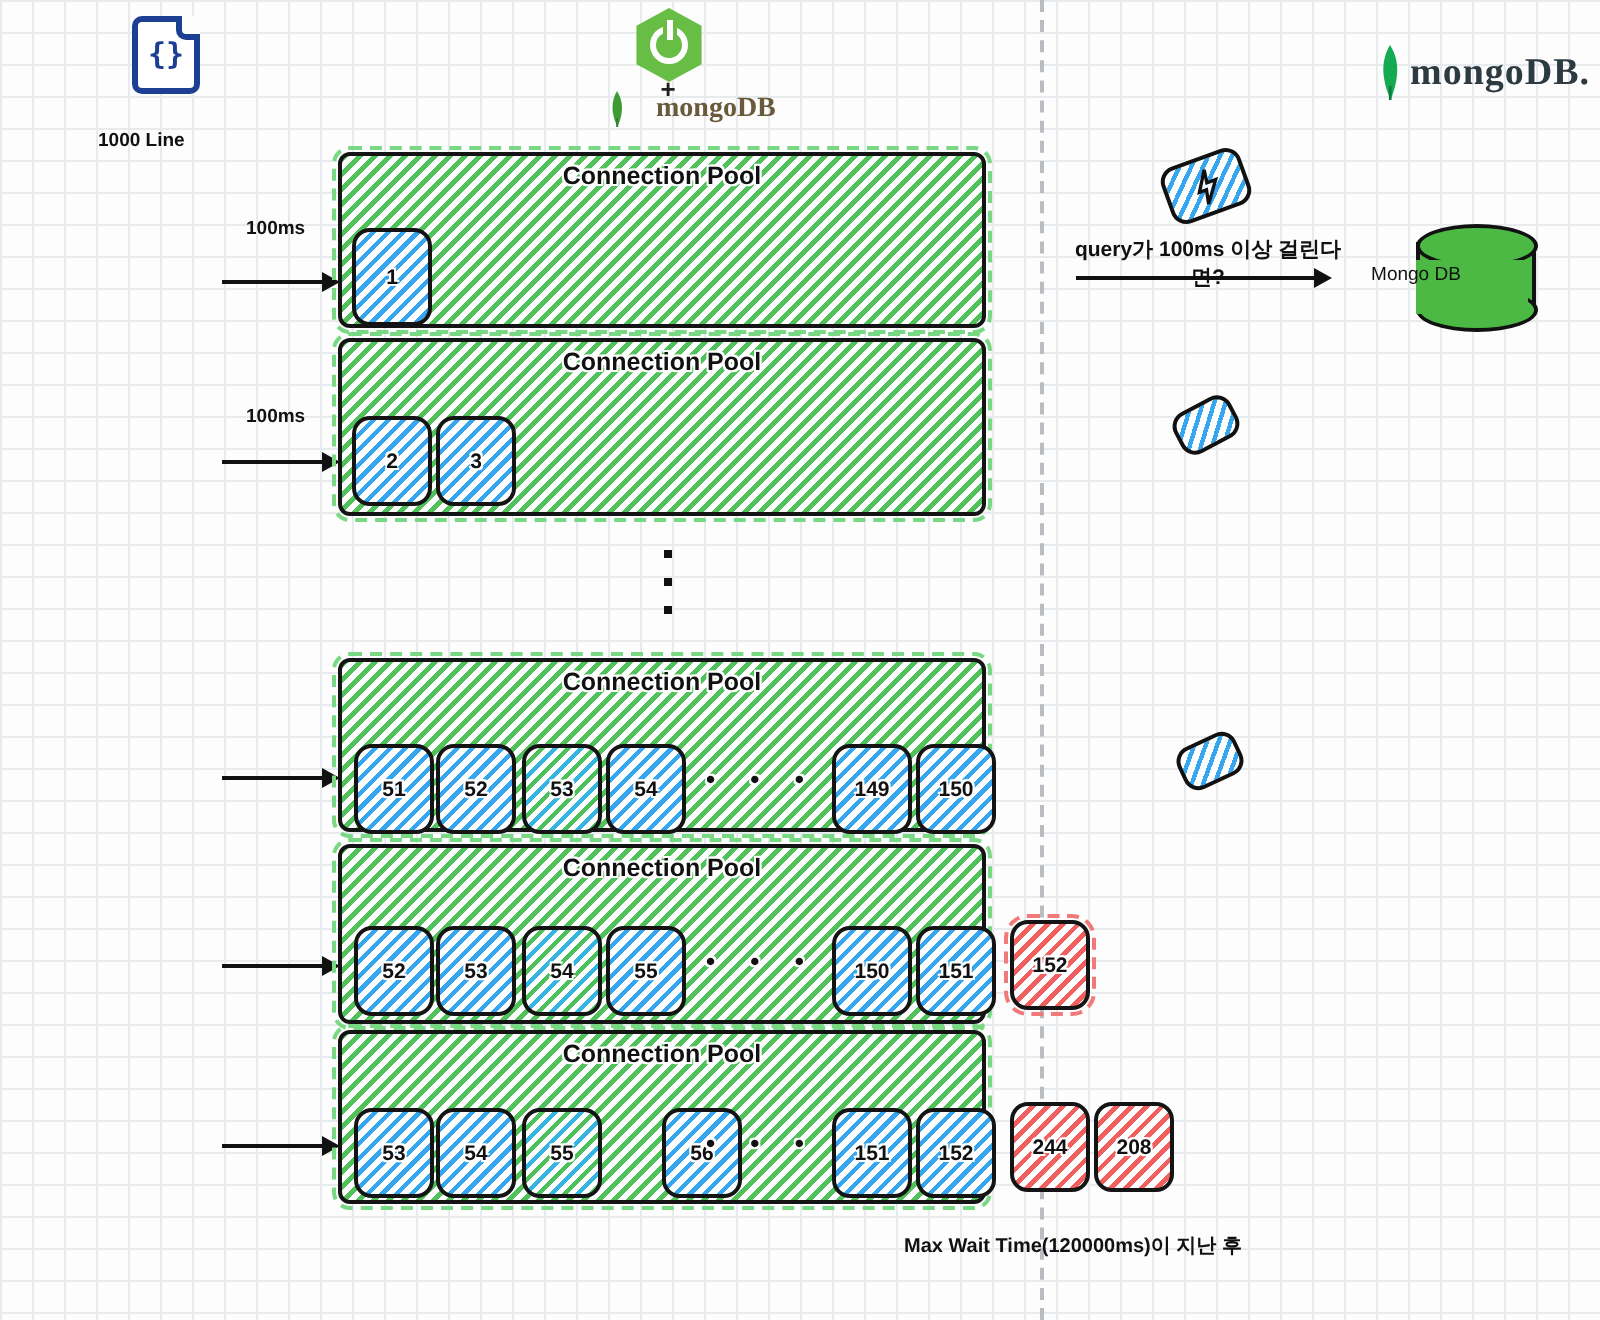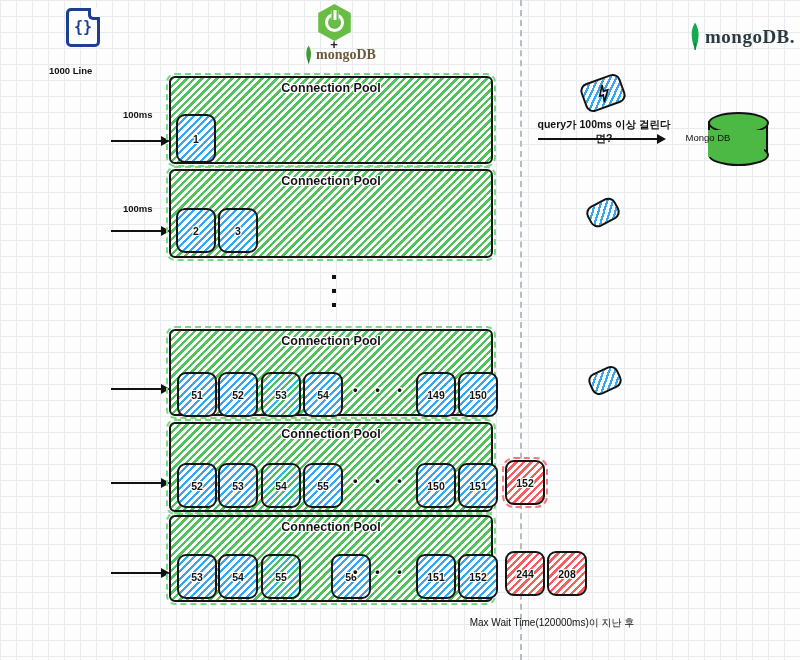--- a/index.html
+++ b/index.html
@@ -21,21 +21,21 @@
   .file-icon::after{content:"";position:absolute;top:-3px;right:-3px;width:9px;height:9px;background:#fdfdfd;border-left:3px solid #1c3f94;border-bottom:3px solid #1c3f94;border-bottom-left-radius:5px;}
   .file-glyph{font-family:"DejaVu Sans Mono",monospace;font-weight:bold;font-size:15px;color:#1c3f94;line-height:1;}
   .file-label{position:absolute;left:49px;top:65px;width:70px;text-align:left;font-size:9.5px;font-weight:bold;color:#111;}
 
   
   .spring-hex{position:absolute;left:316px;top:4px;width:37px;height:37px;background:#68bd45;
     clip-path:polygon(50% 0%,94% 24%,94% 76%,50% 100%,6% 76%,6% 24%);display:flex;align-items:center;justify-content:center;}
   .power{position:relative;width:13px;height:13px;border:3px solid #fff;border-radius:50%;}
   .power::before{content:"";position:absolute;left:50%;top:-6px;transform:translateX(-50%);width:3px;height:10px;background:#fff;border-left:2px solid #68bd45;border-right:2px solid #68bd45;}
   .plus-sign{position:absolute;left:326px;top:37px;width:16px;text-align:center;font-weight:bold;font-size:13px;color:#222;}
-  .stack-mongo{position:absolute;left:303px;top:45px;display:flex;align-items:center;gap:2px;}
+  .stack-mongo{position:absolute;left:303px;top:45px;display:flex;align-items:center;gap:14px;}
   .stack-mongo .word{font-family:"Liberation Serif","DejaVu Serif",serif;font-weight:bold;font-size:14px;color:#6a5a3c;}
 
   
   .logo-right{position:absolute;left:688px;top:22px;display:flex;align-items:center;gap:3px;}
   .logo-right .word{font-family:"Liberation Serif","DejaVu Serif",serif;font-weight:bold;font-size:19px;color:#2c3a42;letter-spacing:.5px;}
 
   .leaf{display:block;}
 
   
   .qicon{position:absolute;border:2.5px solid #111;border-radius:8px;
@@ -69,21 +69,21 @@
   .conn.red{background:repeating-linear-gradient(135deg,#f1605f 0 2.4px,rgba(255,255,255,0) 2.4px 5.4px),#fff;}
   .conn.dashed-out{outline:2px dashed #f07a7a;outline-offset:1px;}
 
   .row-dots{position:absolute;font-weight:bold;font-size:13px;color:#111;letter-spacing:7px;}
 
   .vdots{position:absolute;left:332px;top:275px;display:flex;flex-direction:column;gap:10px;}
   .vdots i{width:4px;height:4px;background:#111;}
 
   .rate{position:absolute;font-weight:bold;font-size:9.5px;color:#111;}
 
-  .footer-1{position:absolute;left:452px;top:616px;width:200px;text-align:center;font-weight:normal;font-size:10px;color:#111;}
+  .footer-1{position:absolute;left:452px;top:616px;width:200px;font-weight:bold;font-size:10px;color:#111;}
   .footer-2{position:absolute;left:442px;top:633px;width:220px;text-align:center;font-weight:bold;font-size:11.5px;color:#111;}
 </style>
 </head>
 <body>
 
 <div class="canvas">
 
   <div class="divider"></div>
 
   <div class="file-icon">

